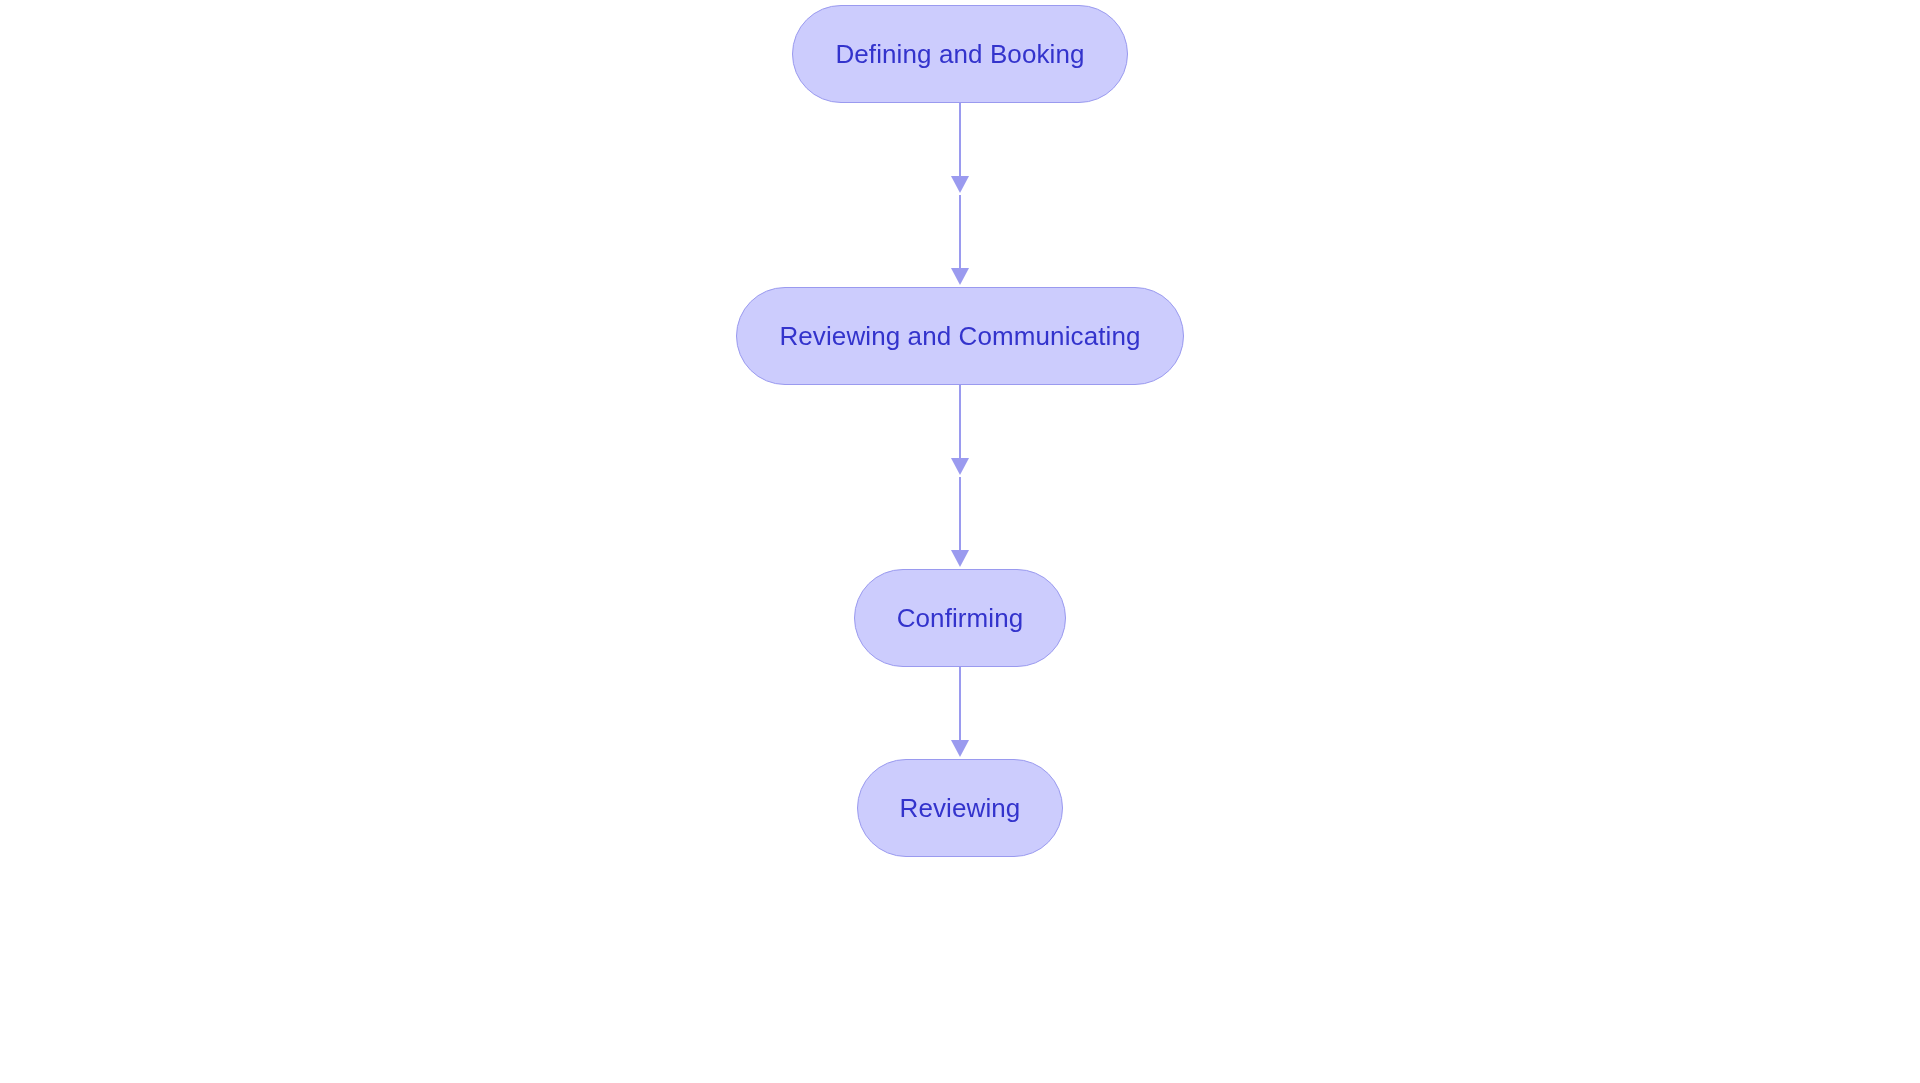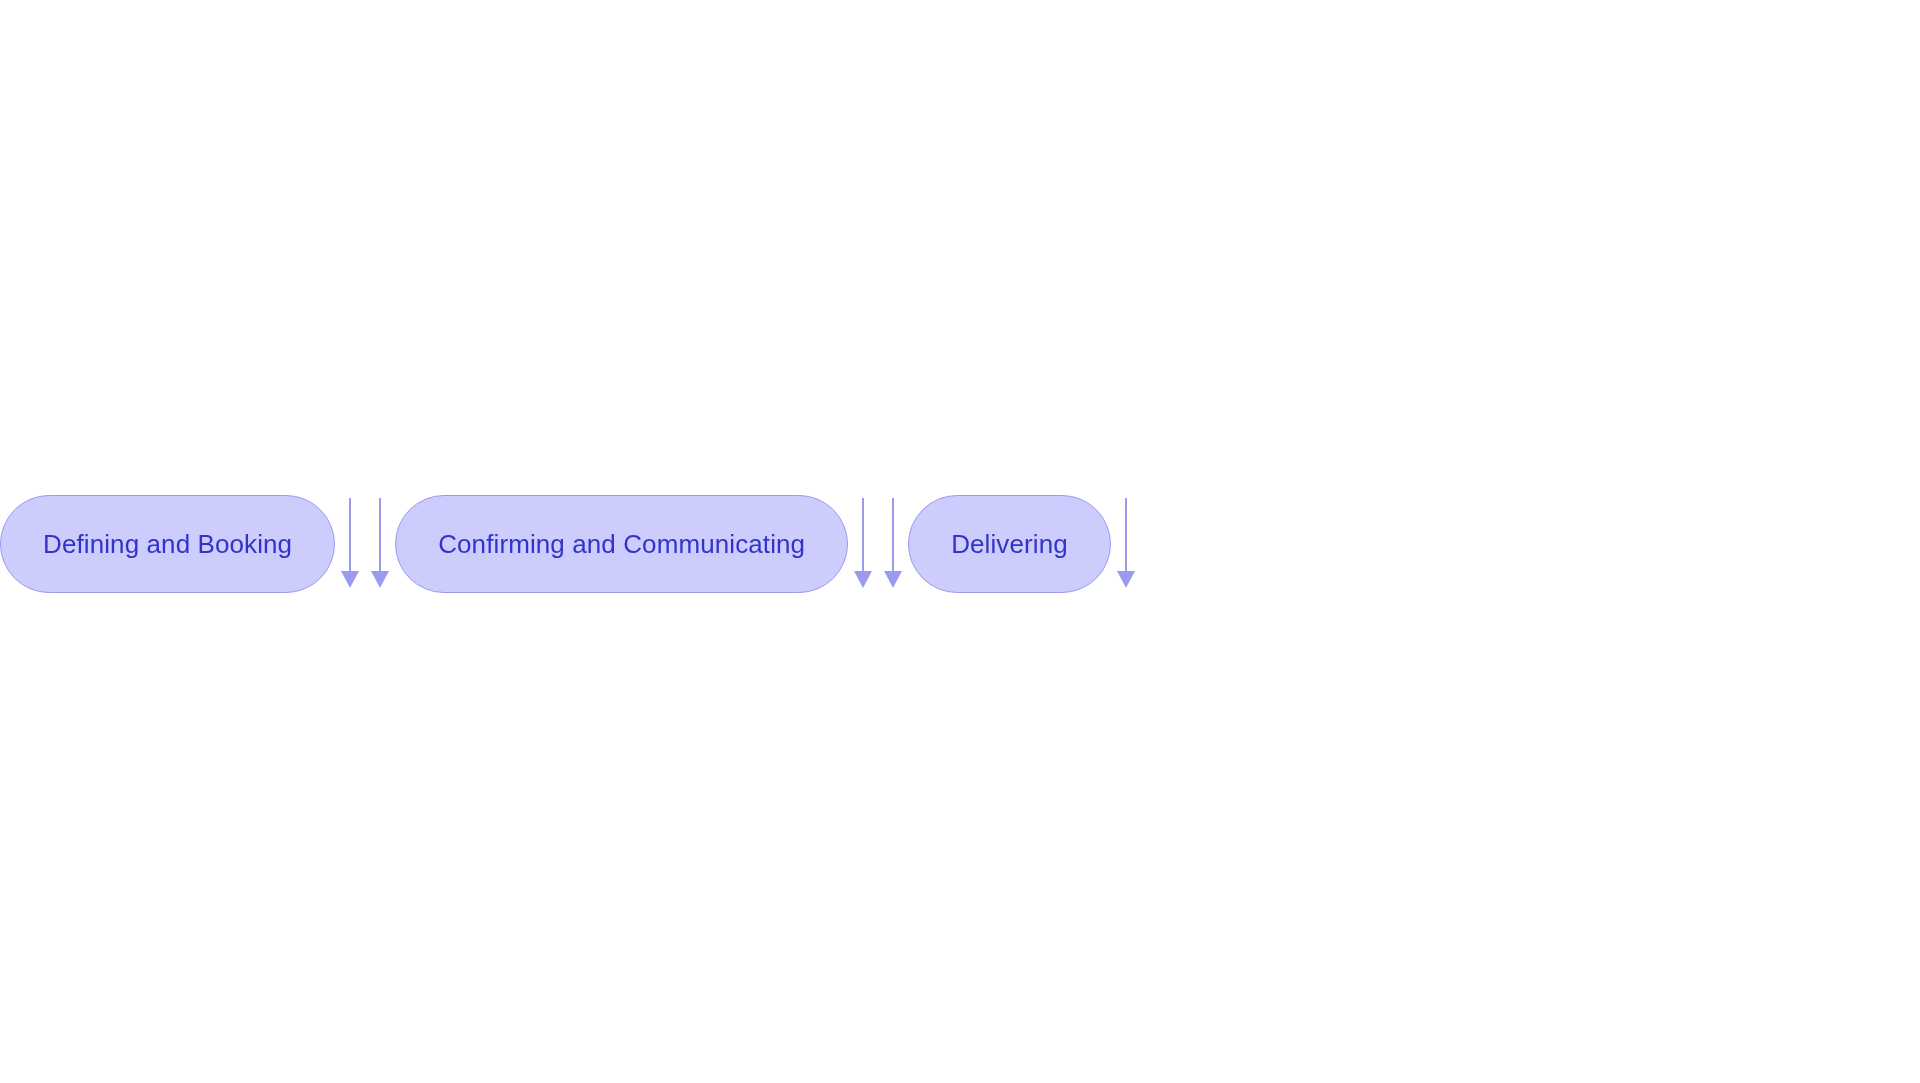--- a/index.html
+++ b/index.html
@@ -22,21 +22,21 @@
     background: #ffffff;
   }
 
   .flow-column {
     position: absolute;
     left: 0;
     top: 0;
     width: 1920px;
     height: 1083px;
     display: flex;
-    flex-direction: row;
+    flex-direction: column;
     align-items: center;
     justify-content: flex-start;
     padding-top: 5px;
     box-sizing: border-box;
   }
 
   .node {
     position: relative;
     box-sizing: border-box;
     background: #ccccfd;
@@ -102,38 +102,41 @@
       <div class="connector-arrowhead"></div>
     </div>
 
 
     <div class="connector">
       <div class="connector-line"></div>
       <div class="connector-arrowhead"></div>
     </div>
 
     <div class="node">
-      <span class="node-label">Confirming and Communicating</span>
+      <span class="node-label">Reviewing and Communicating</span>
     </div>
 
     <div class="connector">
       <div class="connector-line"></div>
       <div class="connector-arrowhead"></div>
     </div>
 
 
     <div class="connector">
       <div class="connector-line"></div>
       <div class="connector-arrowhead"></div>
     </div>
 
     <div class="node">
-      <span class="node-label">Delivering</span>
+      <span class="node-label">Confirming</span>
     </div>
 
     <div class="connector">
       <div class="connector-line"></div>
       <div class="connector-arrowhead"></div>
     </div>
 
+    <div class="node">
+      <span class="node-label">Reviewing</span>
+    </div>
 
   </div>
 </div>
 
 </body></html>

